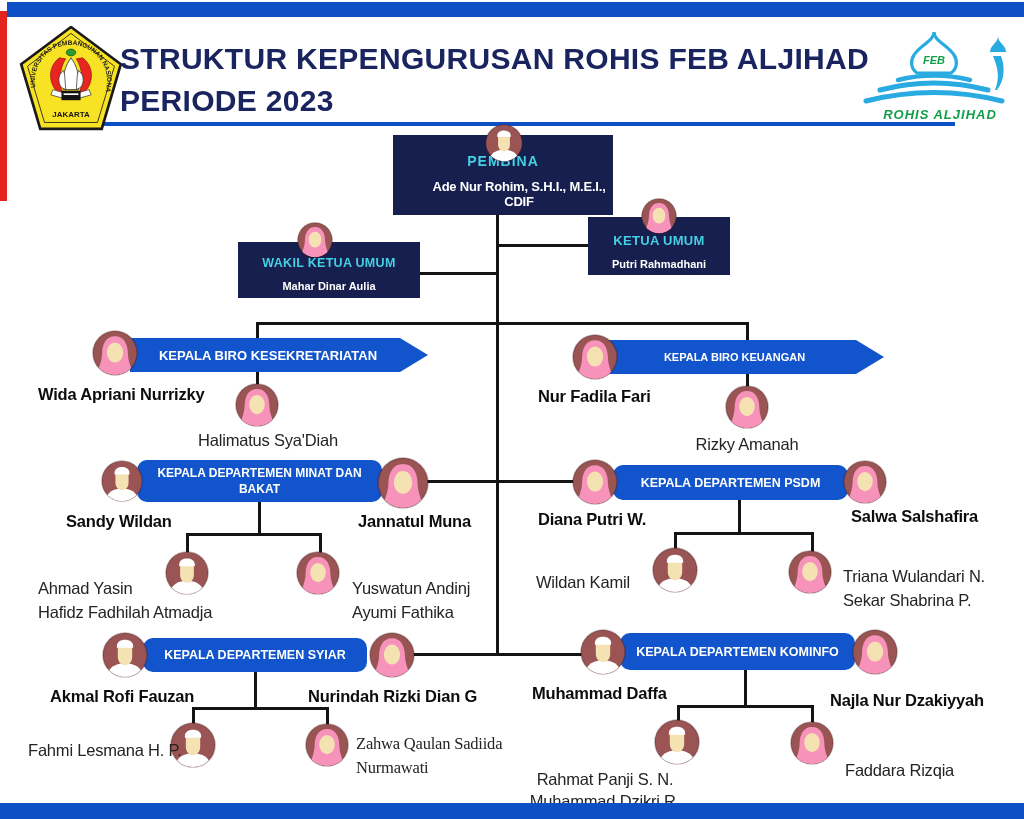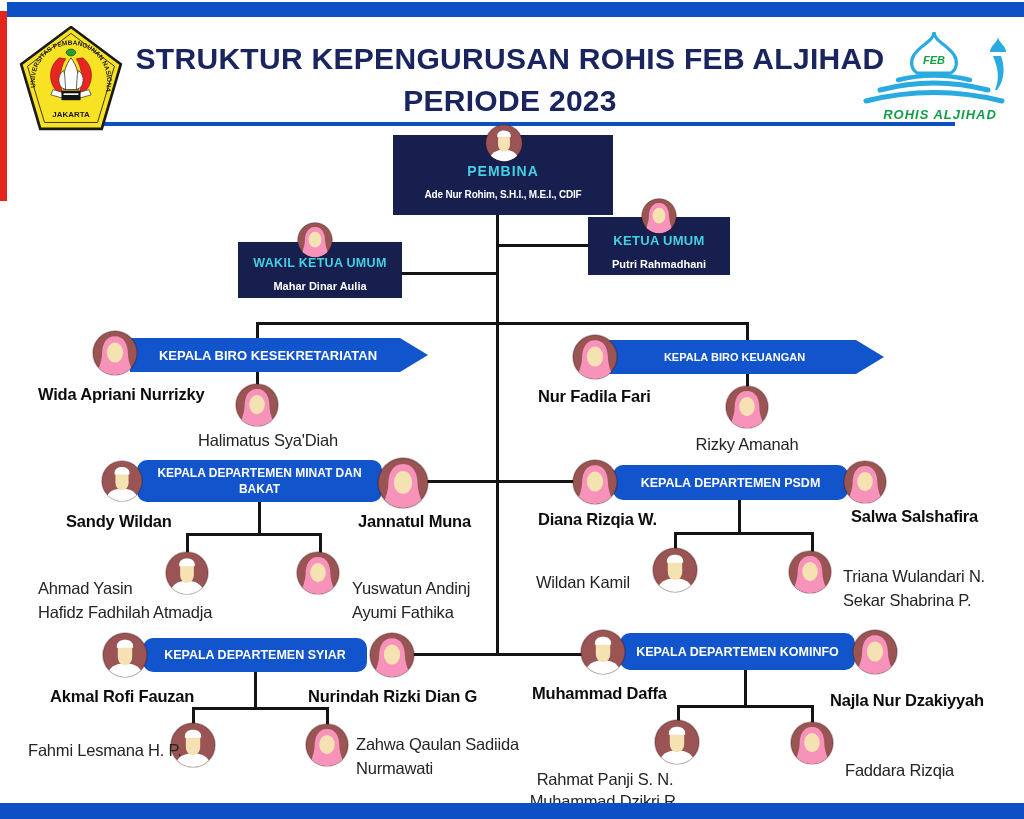--- a/index.html
+++ b/index.html
@@ -5,37 +5,37 @@
   * { margin:0; padding:0; box-sizing:border-box; }
   html,body { background:#fff; }
   body { font-family:"Liberation Sans", sans-serif; }
   .page { position:relative; width:1024px; height:819px; background:#fff; overflow:hidden; }
 
   .topbar  { position:absolute; left:7px; top:2px; width:1017px; height:15px; background:var(--accent_blue); }
   .footerbar { position:absolute; left:0; top:803px; width:1024px; height:16px; background:var(--accent_blue); }
   .redbar  { position:absolute; left:0; top:11px; width:7px; height:190px; background:var(--red_accent); }
   .underline { position:absolute; left:97px; top:122px; width:858px; height:4px; background:var(--accent_blue); }
 
-  .title1, .title2 { position:absolute; left:120px; width:780px; text-align:center;
+  .title1, .title2 { position:absolute; left:120px; width:780px; 
     font-weight:bold; color:var(--title_navy); font-size:30px; letter-spacing:.3px; }
   .title1 { top:42px; } .title2 { top:84px; }
 
   .logo-upn { position:absolute; left:18px; top:26px; }
   .logo-rohis { position:absolute; left:862px; top:28px; }
 
   .ln { position:absolute; background:var(--line_black); }
 
   .navy-box { position:absolute; background:var(--navy); color:#fff; text-align:center;
     display:flex; flex-direction:column; justify-content:center; gap:10px; }
   .navy-box .bt { color:var(--cyan); font-weight:bold; }
   .navy-box .bn { color:#fff; font-weight:bold; }
   #box-pembina { left:393px; top:135px; width:220px; height:80px; padding-top:12px; }
   #box-pembina .bt { font-size:14px; letter-spacing:1px; }
-  #box-pembina .bn { font-size:10px; letter-spacing:-0.2px; }
-  #box-wakil { left:238px; top:242px; width:164px; height:56px; padding-top:8px; }
+  #box-pembina .bn { font-size:13px; letter-spacing:-0.2px;padding-left:32px; }
+  #box-wakil { left:238px; top:242px; width:182px; height:56px; padding-top:8px; }
   #box-wakil .bt { font-size:12.5px; letter-spacing:.3px; }
   #box-wakil .bn { font-size:11px; }
   #box-ketua { left:588px; top:217px; width:142px; height:58px; padding-top:10px; }
   #box-ketua .bt { font-size:13px; letter-spacing:.3px; }
   #box-ketua .bn { font-size:11px; }
 
   .banner { position:absolute; background:var(--banner_blue); color:#fff; font-weight:bold;
     display:flex; align-items:center; justify-content:center; text-align:center; }
   .banner.arrow { clip-path:polygon(0 0, calc(100% - 28px) 0, 100% 50%, calc(100% - 28px) 100%, 0 100%); }
   .banner.round { border-radius:10px; }
@@ -261,36 +261,36 @@
   <div class="head-name" style="left:358px; top:512px;">Jannatul Muna</div>
   <div class="staff-name" style="left:38px; top:576px;">
     <div>Ahmad Yasin</div>
     <div>Hafidz Fadhilah Atmadja</div>
   </div>
   <div class="staff-name" style="left:352px; top:576px;">
     <div>Yuswatun Andinj</div>
     <div>Ayumi Fathika</div>
   </div>
 
-  <div class="head-name" style="left:538px; top:510px;">Diana Rizqia W.</div>
+  <div class="head-name" style="left:538px; top:510px;">Diana Putri W.</div>
   <div class="head-name" style="left:851px; top:507px;">Salwa Salshafira</div>
   <div class="staff-name" style="left:536px; top:570px;">
     <div>Wildan Kamil</div>
   </div>
   <div class="staff-name" style="left:843px; top:564px;">
     <div>Triana Wulandari N.</div>
     <div>Sekar Shabrina P.</div>
   </div>
 
   <div class="head-name" style="left:50px; top:687px;">Akmal Rofi Fauzan</div>
   <div class="head-name" style="left:308px; top:687px;">Nurindah Rizki Dian G</div>
   <div class="staff-name" style="left:28px; top:738px;">
     <div>Fahmi Lesmana H. P.</div>
   </div>
-  <div class="staff-name" style="left:356px; top:732px;">
+  <div class="staff-name" style="left:356px; top:732px;font-family:Liberation Serif, serif;">
     <div>Zahwa Qaulan Sadiida</div>
     <div>Nurmawati</div>
   </div>
 
   <div class="head-name" style="left:532px; top:684px;">Muhammad Daffa</div>
   <div class="head-name" style="left:830px; top:691px;">Najla Nur Dzakiyyah</div>
   <div class="staff-name center" style="left:515px; top:768px; width:180px; line-height:22px;">
     <div>Rahmat Panji S. N.</div>
     <div>Muhammad Dzikri R.</div>
   </div>

